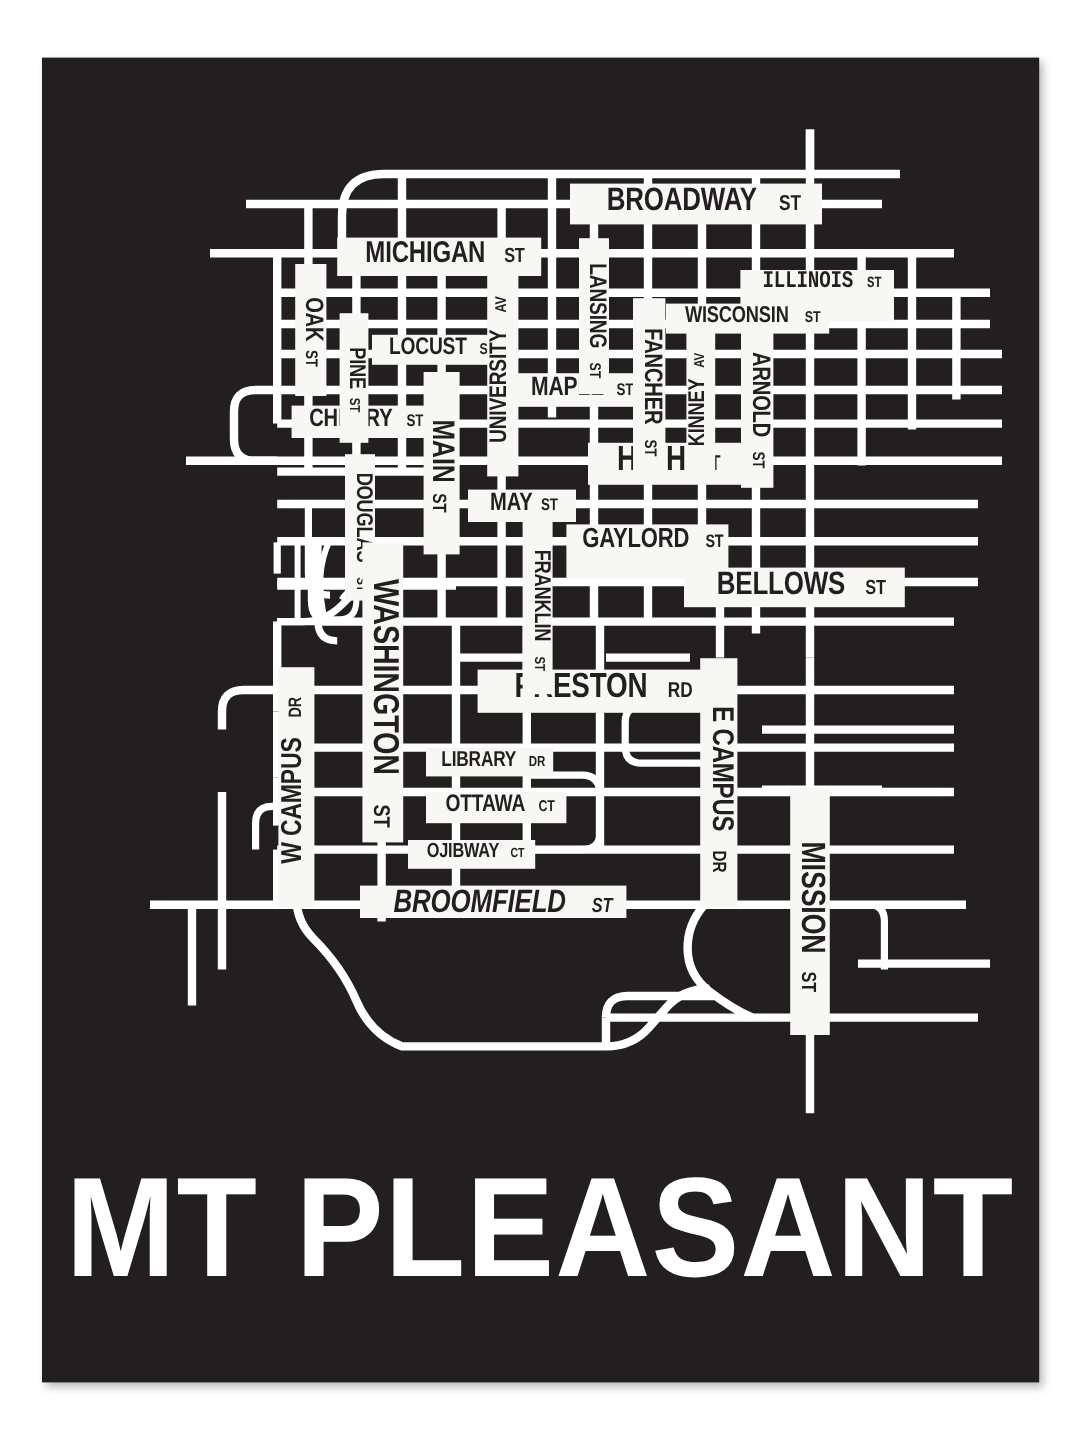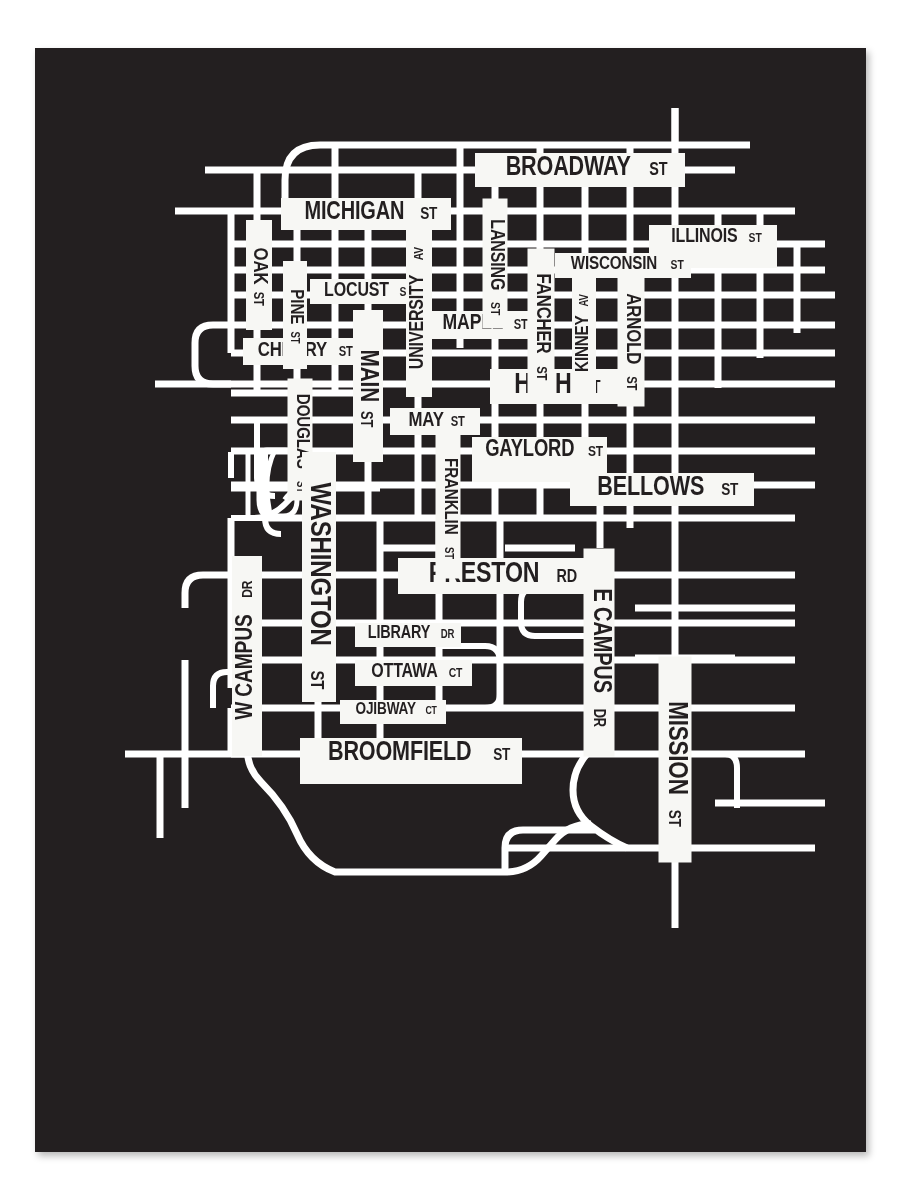--- a/index.html
+++ b/index.html
@@ -219,21 +219,21 @@
 
       <div id="labels-layer">
           <div class="label" style="width: 210px; height: 34px; left: 440px; top: 105px;">
             <span class="nm" style="font-size: 27px;">BROADWAY</span>
             <span class="sfx" style="font-size: 18px;">ST</span>
           </div>
           <div class="label" style="width: 170px; height: 32px; left: 246px; top: 150px;">
             <span class="nm" style="font-size: 25px;">MICHIGAN</span>
             <span class="sfx" style="font-size: 17px;">ST</span>
           </div>
-          <div class="label" style="width: 128px; height: 43px; left: 614px; top: 177px;">
+          <div class="label" style="width: 128px; height: 43px; left: 582px; top: 177px; font-family: Liberation Mono, monospace;">
             <span class="nm" style="font-size: 20px;">ILLINOIS</span>
             <span class="sfx" style="font-size: 13px;">ST</span>
           </div>
           <div class="label" style="width: 136px; height: 25px; left: 520px; top: 205px;">
             <span class="nm" style="font-size: 19px;">WISCONSIN</span>
             <span class="sfx" style="font-size: 13px;">ST</span>
           </div>
           <div class="label" style="width: 110px; height: 25px; left: 275px; top: 231px;">
             <span class="nm" style="font-size: 20px;">LOCUST</span>
             <span class="sfx" style="font-size: 13px;">ST</span>
@@ -271,21 +271,21 @@
             <span class="sfx" style="font-size: 12px;">DR</span>
           </div>
           <div class="label" style="width: 117px; height: 26px; left: 320px; top: 612px;">
             <span class="nm" style="font-size: 20px;">OTTAWA</span>
             <span class="sfx" style="font-size: 13px;">CT</span>
           </div>
           <div class="label" style="width: 106px; height: 24px; left: 305px; top: 652px;">
             <span class="nm" style="font-size: 17px;">OJIBWAY</span>
             <span class="sfx" style="font-size: 11px;">CT</span>
           </div>
-          <div class="label" style="width: 222px; height: 46px; left: 265px; top: 690px;">
+          <div class="label" style="width: 222px; height: 27px; left: 265px; top: 690px; font-style: italic;">
             <span class="nm" style="font-size: 27px;">BROOMFIELD</span>
             <span class="sfx" style="font-size: 17px;">ST</span>
           </div>
           <div class="label" style="width: 110px; height: 26px; left: 169px; top: 214px; transform: rotate(90deg);">
             <span class="nm" style="font-size: 21px;">OAK</span>
             <span class="sfx" style="font-size: 14px;">ST</span>
           </div>
           <div class="label" style="width: 108px; height: 24px; left: 206px; top: 255px; transform: rotate(90deg);">
             <span class="nm" style="font-size: 19px;">PINE</span>
             <span class="sfx" style="font-size: 12px;">ST</span>
@@ -335,15 +335,18 @@
             <span class="sfx" style="font-size: 16px;">DR</span>
           </div>
           <div class="label" style="width: 206px; height: 33px; left: 536.5px; top: 694.5px; transform: rotate(90deg);">
             <span class="nm" style="font-size: 28px;">MISSION</span>
             <span class="sfx" style="font-size: 17px;">ST</span>
           </div>
         </div>
 
     </div>
 
+    <div id="title-block">
+      <div id="poster-title">MT PLEASANT</div>
+    </div>
 
   </div>
 </div>
 
 </body></html>

